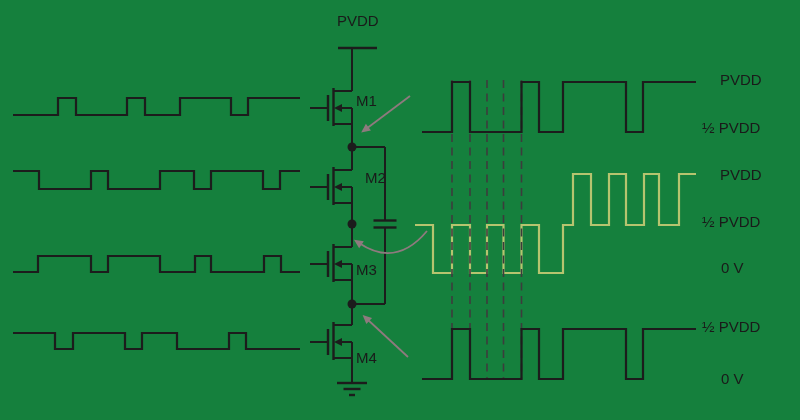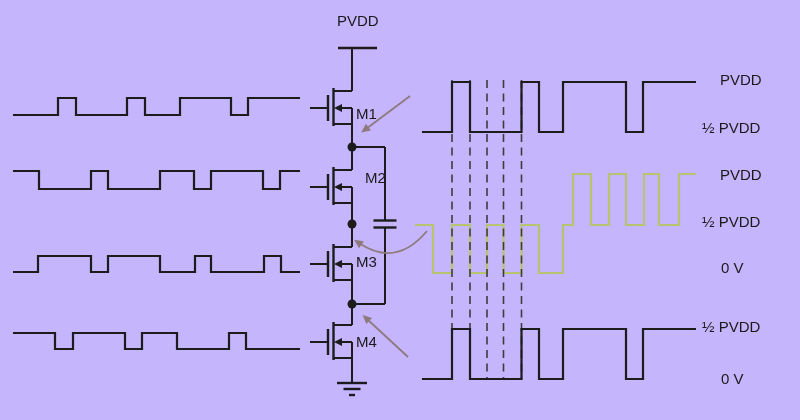--- a/index.html
+++ b/index.html
@@ -1,19 +1,19 @@
 <!DOCTYPE html>
 <html><head>
 <meta charset="utf-8">
 <style>
   html,body{margin:0;padding:0;background:#fff;}
   .stage{
     position:relative;
     width:800px;height:420px;
-    background:#c4b5fd;
+    background:#15803d;
     font-family:"Liberation Sans", sans-serif;
     overflow:hidden;
   }
   .stage svg{position:absolute;left:0;top:0;}
   .lbl{
     position:absolute;
     font-size:15px;
     line-height:16px;
     color:#1a1a1a;
     white-space:nowrap;
@@ -88,24 +88,24 @@
       <line x1="410" y1="96" x2="366" y2="129" stroke="#8e7a7e" stroke-width="1.8"></line>
       <polygon points="361.2,132.6 365.88,123.83999999999999 370.91999999999996,130.56" fill="#8e7a7e"></polygon>
       <path d="M 427 231 Q 396 268 359 243" fill="none" stroke="#8e7a7e" stroke-width="1.8"></path>
       <polygon points="354.02846618785145,239.64085553233207 363.83716803344174,241.19949856532998 359.1343657787067,248.1596459023379" fill="#8e7a7e"></polygon>
       <line x1="408" y1="357" x2="367" y2="319" stroke="#8e7a7e" stroke-width="1.8"></line>
       <polygon points="362.5994182202804,314.9214120090404 372.05530248353153,317.95888674967614 366.34527929618804,324.11970124128356" fill="#8e7a7e"></polygon>
     </svg>
 
   <span class="lbl" style="left:337px;top:13px">PVDD</span>
 
-  <span class="lbl" style="left:356px;top:106px">M1</span>
+  <span class="lbl" style="left:356px;top:93px">M1</span>
   <span class="lbl" style="left:365px;top:170px">M2</span>
-  <span class="lbl" style="left:356px;top:254px">M3</span>
-  <span class="lbl" style="left:356px;top:334px">M4</span>
+  <span class="lbl" style="left:356px;top:262px">M3</span>
+  <span class="lbl" style="left:356px;top:350px">M4</span>
 
   <span class="lbl" style="left:720px;top:72px">PVDD</span>
   <span class="lbl" style="left:702px;top:120px">½ PVDD</span>
   <span class="lbl" style="left:720px;top:167px">PVDD</span>
   <span class="lbl" style="left:702px;top:214px">½ PVDD</span>
   <span class="lbl" style="left:721px;top:260px">0 V</span>
   <span class="lbl" style="left:702px;top:319px">½ PVDD</span>
   <span class="lbl" style="left:721px;top:371px">0 V</span>
 </div>
 

